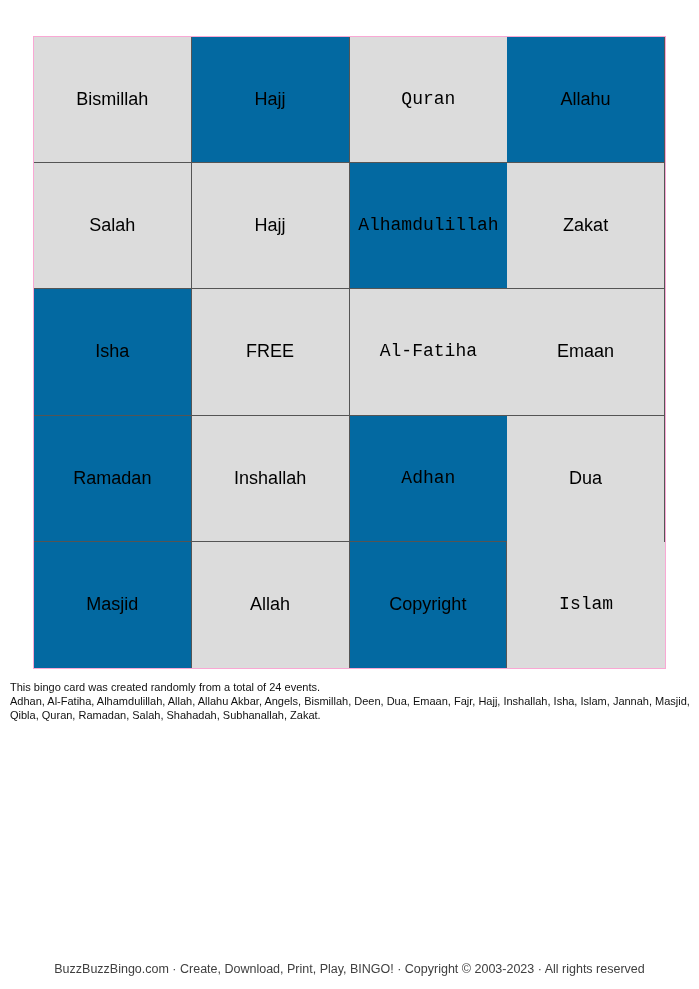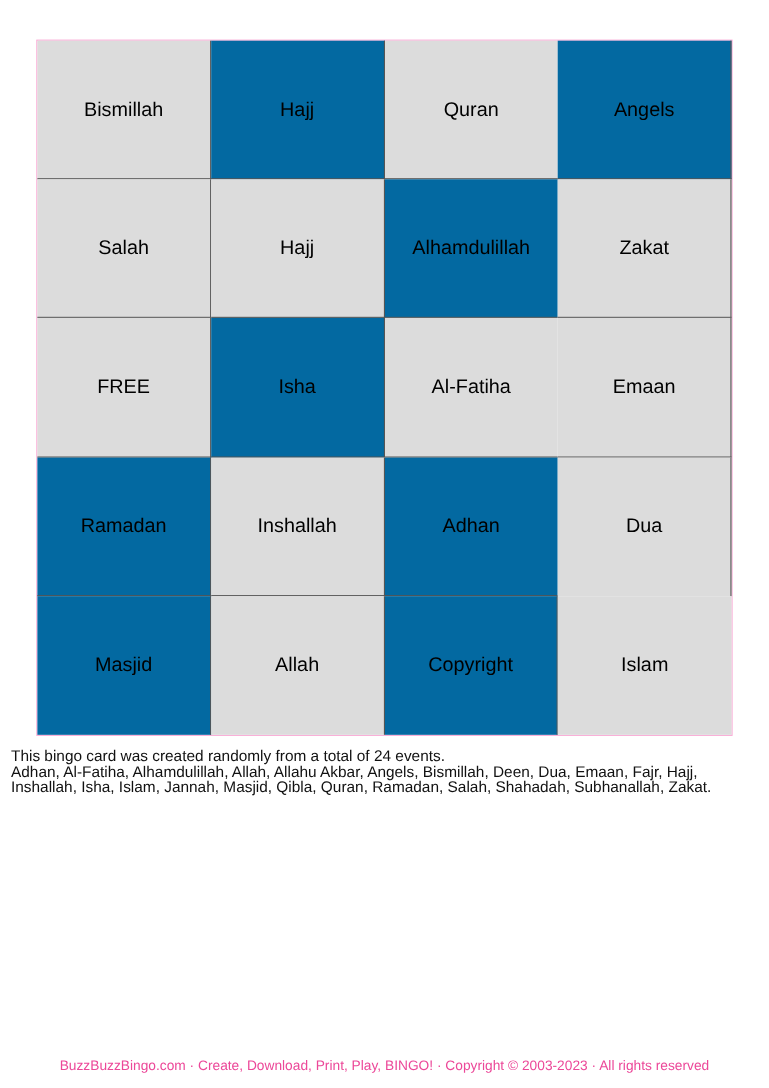--- a/index.html
+++ b/index.html
@@ -5,58 +5,58 @@
   html, body { margin: 0; padding: 0; background: #ffffff; }
   body { width: 699px; height: 989px; position: relative; overflow: hidden;
          font-family: "Liberation Sans", sans-serif; color: #000; }
   .grid { position: absolute; left: 33px; top: 36px; width: 633px; height: 633px;
           display: grid; grid-template-columns: repeat(4, 1fr); grid-template-rows: repeat(5, 1fr);
           border: 1px solid #f9a8d4; box-sizing: border-box; }
   .cell { border-right: 1px solid #555; border-bottom: 1px solid #555;
           display: flex; align-items: center; justify-content: center; text-align: center;
           font-size: 18px; line-height: 19px; padding: 4px; box-sizing: border-box; background: #0369a1; }
   .cell.shade { background: #dcdcdc; }
-  .cell.c4 { border-right: none; }
+  .cell.c4 { border-right: none; font-family: Liberation Mono, monospace; }
   .cell.r4 { border-bottom: none; }
-  .note { position: absolute; left: 10px; top: 680px; width: 680px; font-size: 14px; line-height: 14px; color: #111; }
-  .footer { position: absolute; left: 0; top: 962px; width: 699px; text-align: center; font-size: 12.5px; color: #ec4899; }
+  .note { position: absolute; left: 10px; top: 680px; width: 680px; font-size: 11px; line-height: 14px; color: #111; }
+  .footer { position: absolute; left: 0; top: 962px; width: 699px; text-align: center; font-size: 12.5px; color: #404040; }
 </style>
 </head>
 <body>
 
 <div class="grid" id="grid">
     <div class="cell shade">
       <span>Bismillah</span>
     </div>
     <div class="cell">
       <span>Hajj</span>
     </div>
     <div class="cell shade c4">
       <span>Quran</span>
     </div>
     <div class="cell">
-      <span>Angels</span>
+      <span>Allahu</span>
     </div>
     <div class="cell shade">
       <span>Salah</span>
     </div>
     <div class="cell shade">
       <span>Hajj</span>
     </div>
     <div class="cell c4">
       <span>Alhamdulillah</span>
     </div>
     <div class="cell shade">
       <span>Zakat</span>
     </div>
+    <div class="cell">
+      <span>Isha</span>
+    </div>
     <div class="cell shade">
       <span>FREE</span>
-    </div>
-    <div class="cell">
-      <span>Isha</span>
     </div>
     <div class="cell shade c4">
       <span>Al-Fatiha</span>
     </div>
     <div class="cell shade">
       <span>Emaan</span>
     </div>
     <div class="cell">
       <span>Ramadan</span>
     </div>

